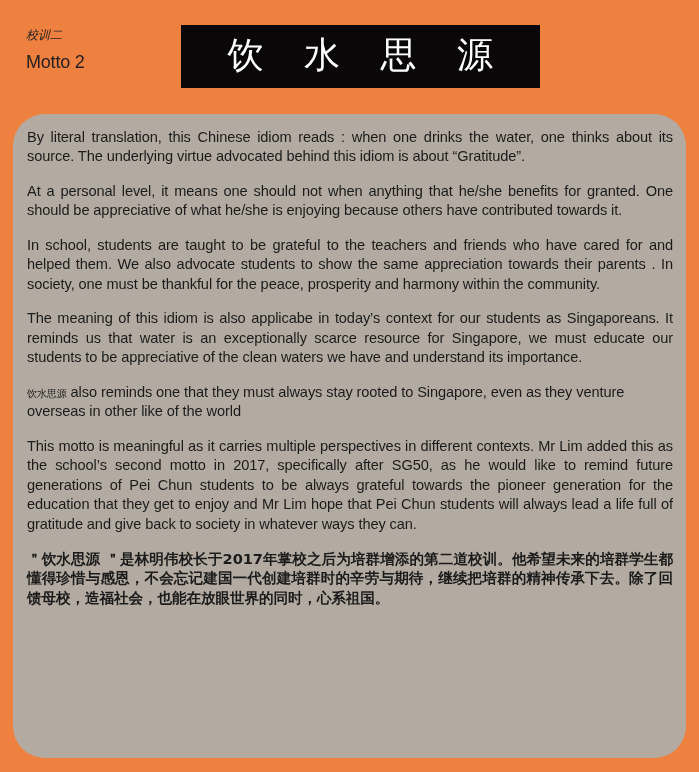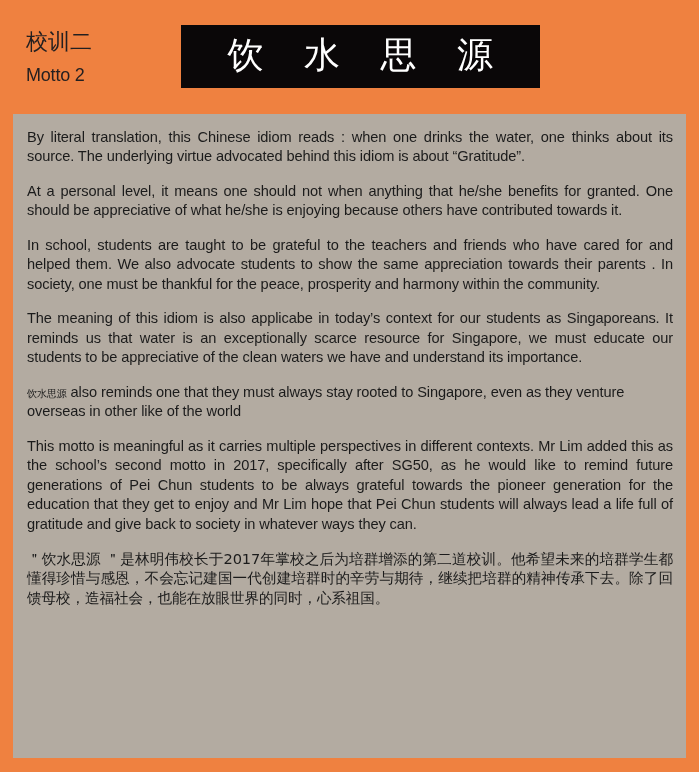--- a/index.html
+++ b/index.html
@@ -27,24 +27,25 @@
   #motto-label {
     position: absolute;
     left: 26px;
     top: 28px;
     color: #231f20;
     line-height: 1.28;
     width: 150px;
   }
   #motto-label .cn {
     display: block;
-    font-size: 22px;
+    font-size: 12px;
     font-weight: 400;
     letter-spacing: 0px;
     font-family: "DejaVu Sans", "Liberation Sans", sans-serif;
+    font-style: italic;
   }
   #motto-label .en {
     display: block;
     font-size: 18px;
     font-weight: 400;
     margin-top: 8px;
     letter-spacing: -0.2px;
   }
 
   #motto-banner {
@@ -77,36 +78,38 @@
   #content-panel {
     position: absolute;
     left: 13px;
     top: 114px;
     width: 673px;
     height: 644px;
     background: #b3aba1;
     box-sizing: border-box;
     padding: 14px 13px 10px 14px;
     overflow: hidden;
+    border-radius: 32px;
   }
 
   #content-panel p {
     margin: 0 0 15px 0;
     color: #1b1b1b;
     font-size: 14.6px;
     line-height: 1.335;
     text-align: justify;
     text-justify: inter-word;
     letter-spacing: -0.1px;
   }
   #content-panel p.nojustify {
     text-align: left;
   }
   #content-panel p:last-child {
     margin-bottom: 16px;
+    font-weight: bold;
   }
 
   .cnspan {
     font-family: "DejaVu Sans", "Liberation Sans", sans-serif;
     font-size: 10px;
   }
 
   #para-chinese {
     font-family: "DejaVu Sans", "Liberation Sans", sans-serif;
     font-size: 14.2px;

